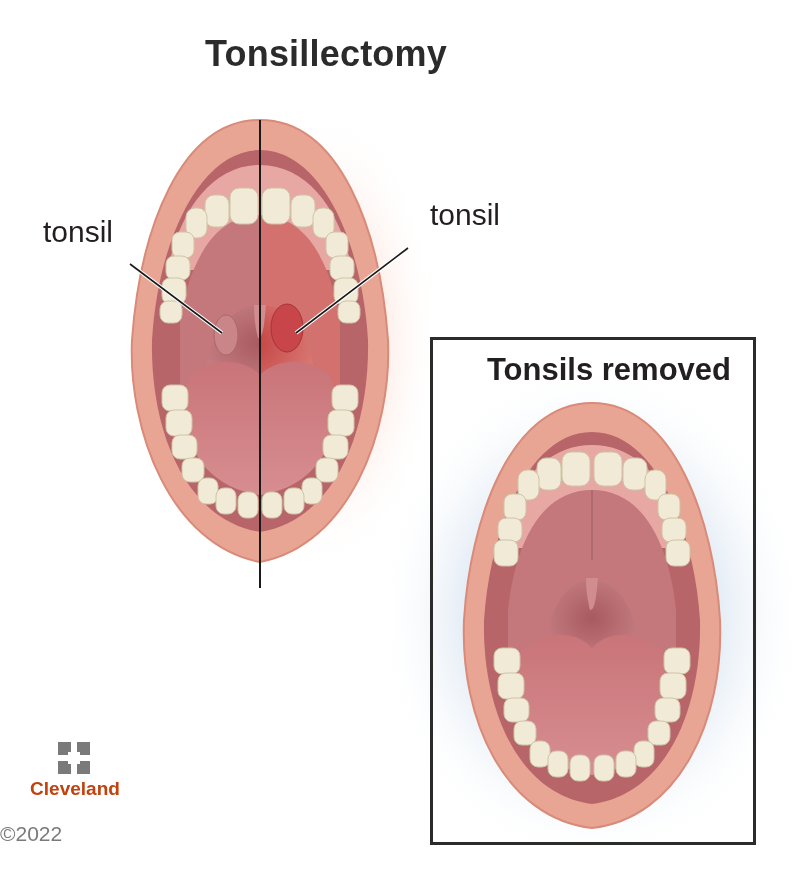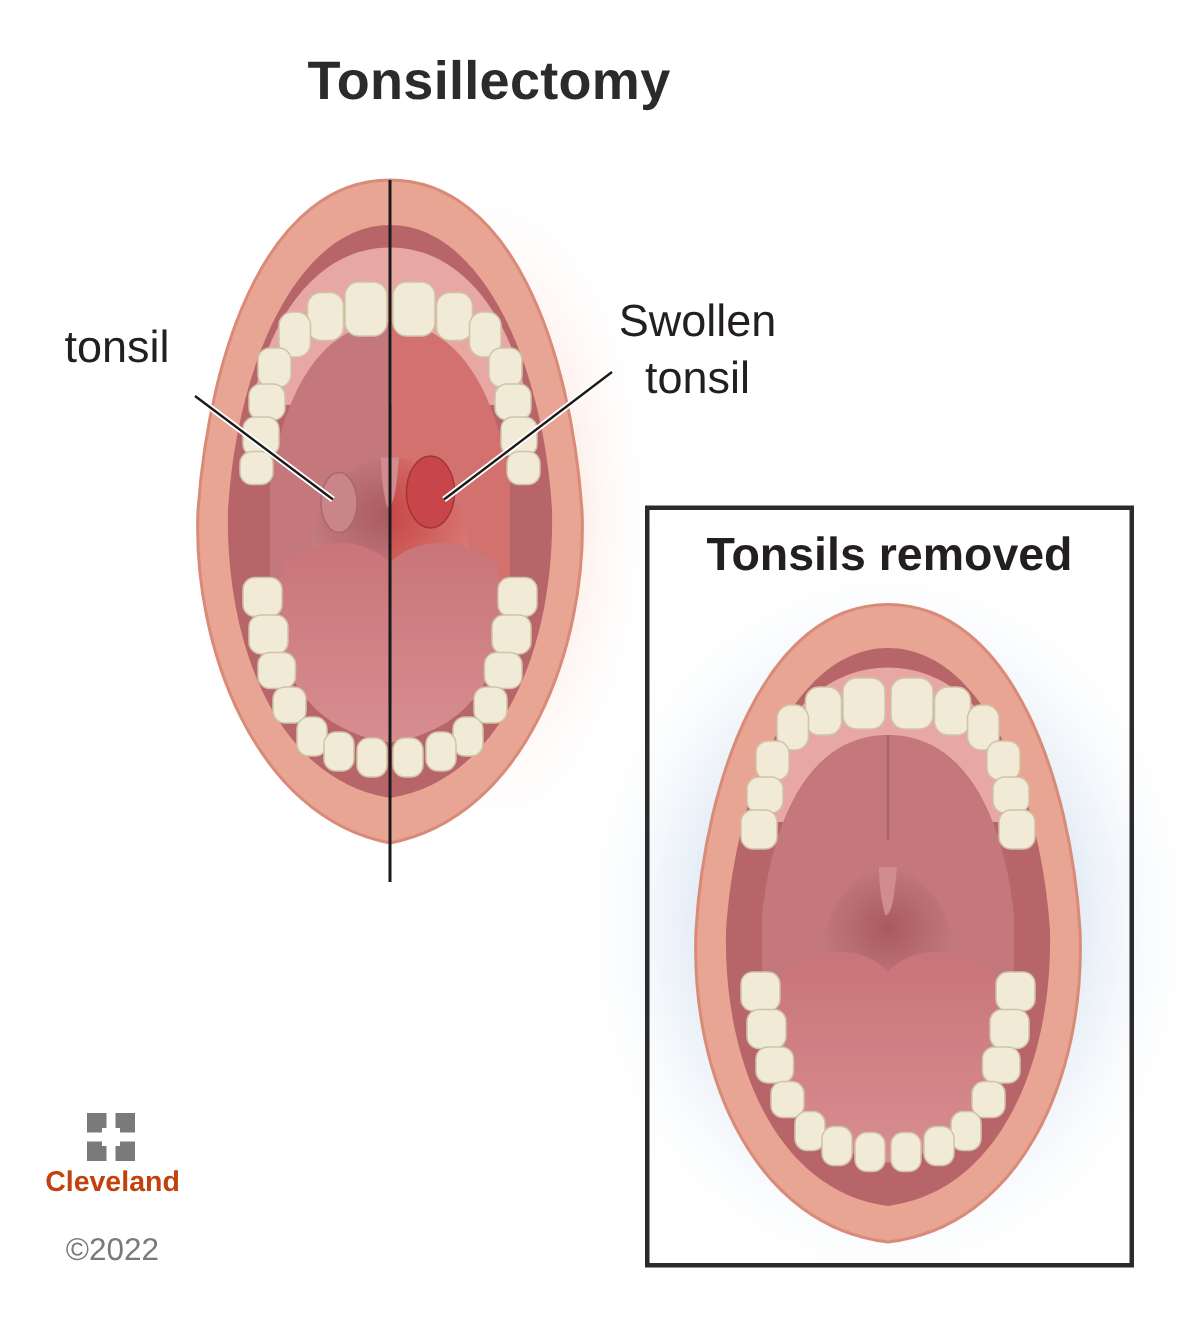--- a/index.html
+++ b/index.html
@@ -2,26 +2,26 @@
 <html><head>
 <meta charset="utf-8">
 <style>
   html, body { margin: 0; padding: 0; background: #ffffff; }
   body { width: 800px; height: 879px; position: relative; overflow: hidden; font-family: "Liberation Sans", "DejaVu Sans", sans-serif; color: #231f20; }
   .title { position: absolute; left: 0; width: 652px; top: 33px; text-align: center; font-size: 36px; font-weight: bold; color: #2b2b2b; letter-spacing: 0.2px; }
   .label { position: absolute; font-size: 30px; line-height: 38px; color: #231f20; text-align: center; }
   .label-normal { left: 18px; top: 213px; width: 120px; }
   .label-swollen { left: 400px; top: 196px; width: 130px; }
   .box { position: absolute; left: 430px; top: 337px; width: 320px; height: 502px; border: 3px solid #2b2b2b; box-sizing: content-box; background: transparent; }
-  .box-title { position: absolute; left: 430px; top: 352px; width: 326px; text-align: center; font-size: 31px; font-weight: bold; color: #231f20; }
+  .box-title { position: absolute; left: 446px; top: 352px; width: 326px; text-align: center; font-size: 31px; font-weight: bold; color: #231f20; }
   svg.art { position: absolute; left: 0; top: 0; }
   .logo { position: absolute; left: 0; top: 742px; width: 150px; }
   .logo-mark { position: absolute; left: 58px; top: 0; width: 32px; height: 32px; }
   .logo-name { position: absolute; left: 0; top: 36px; width: 150px; text-align: center; font-size: 19px; font-weight: bold; color: #c2410c; line-height: 21px; }
-  .logo-copy { position: absolute; left: 0; top: 80px; width: 150px; text-align: center; font-size: 21px; color: #7a7a7a; }
+  .logo-copy { position: absolute; left: 0; top: 80px; width: 150px; text-align: left; font-size: 21px; color: #7a7a7a; }
 </style>
 </head>
 <body>
 
 <div class="title">Tonsillectomy</div>
 
 <svg class="art" width="800" height="879" viewBox="0 0 800 879">
   <defs>
     <radialGradient id="redGlow" cx="0.5" cy="0.5" r="0.5">
       <stop offset="0%" stop-color="#f6b69e" stop-opacity="0.9"></stop>
@@ -160,21 +160,20 @@
       <rect x="594" y="755" width="20" height="26" rx="8"></rect>
     </g>
   </g>
 </svg>
 
 <div class="label label-normal">
   <div>tonsil</div>
 </div>
 
 <div class="label label-swollen">
-  <div>Swollen</div>
   <div>tonsil</div>
 </div>
 
 <div class="box"></div>
 <div class="box-title">Tonsils removed</div>
 
 <div class="logo">
   <svg class="logo-mark" viewBox="0 0 32 32">
     <rect x="0" y="0" width="13" height="13" fill="#7a7a7a"></rect>
     <rect x="19" y="0" width="13" height="13" fill="#7a7a7a"></rect>

